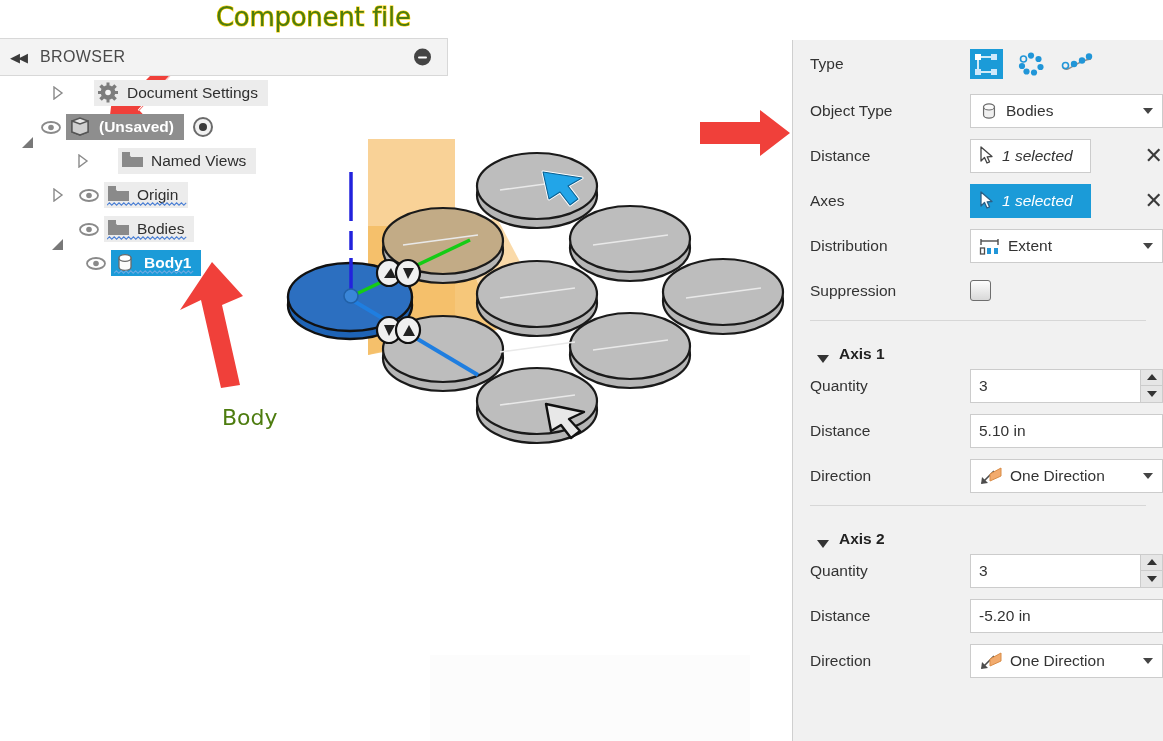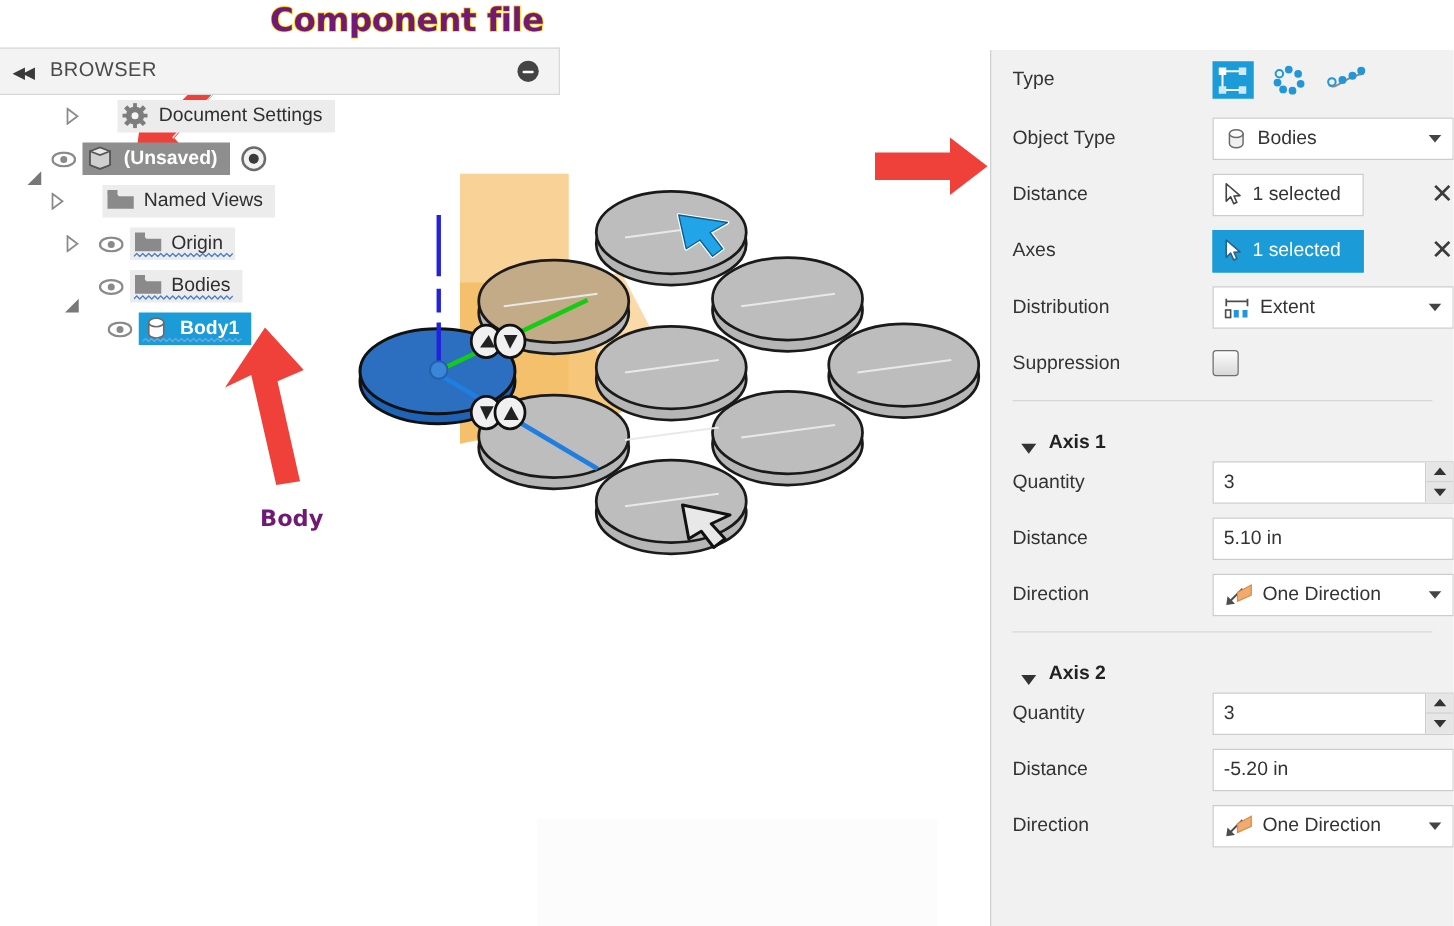--- a/index.html
+++ b/index.html
@@ -128,21 +128,21 @@
     position: relative;
   }
   .field.w-dropdown { width: 196px; padding-right: 26px; }
   .field-text { font-size: 15.5px; color: #333; margin-left: 7px; }
   .caret {
     position: absolute; right: 9px; top: 50%; transform: translateY(-50%);
     width: 0; height: 0;
     border-left: 5px solid transparent; border-right: 5px solid transparent;
     border-top: 6px solid #444;
   }
-  .sel-field { width: 140px; }
+  .sel-field { width: 140px; font-style: italic; }
   .sel-field.active { background: #1b9bd8; border-color: #1b9bd8; }
   .sel-field.active .field-text { color: #fff; }
   .x-btn {
     margin-left: 14px; font-size: 22px; color: #3b3b3b;
     line-height: 1; font-weight: bold; cursor: pointer;
     font-family: "DejaVu Sans", sans-serif;
   }
 
   .type-icons { display: flex; align-items: center; gap: 12px; }
   .type-icon {
@@ -189,31 +189,31 @@
   .spin-dn::after {
     content: ""; width: 0; height: 0;
     border-left: 5px solid transparent; border-right: 5px solid transparent;
     border-top: 6px solid #333;
   }
 
   
   .anno-text {
     position: absolute;
     font-family: "DejaVu Sans", sans-serif;
-    font-weight: bold;
-    color: #701a75;
+    font-weight: normal;
+    color: #4d7c0f;
     -webkit-text-stroke: 1.2px #ffd000;
     paint-order: stroke fill;
     white-space: nowrap;
   }
   #anno-component {
     left: 216px; top: 2px; font-size: 26px; letter-spacing: -.3px;
   }
   #anno-body {
-    left: 208px; top: 405px; font-size: 18px;
+    left: 222px; top: 405px; font-size: 22px;
     -webkit-text-stroke: 0;
   }
 </style>
 </head>
 <body>
 
 <svg id="viewport" viewBox="0 0 1163 741">
   <defs>
     <linearGradient id="planeGrad" x1="0" y1="0" x2="0" y2="1">
       <stop offset="0%" stop-color="#f9cf90" stop-opacity=".85"></stop>
@@ -375,21 +375,21 @@
         <svg width="22" height="21" viewBox="0 0 22 21">
           <polygon points="3,5 11,2 19,5 19,16 11,19 3,16" fill="#e8e8e8" stroke="#555" stroke-width="1.4"></polygon>
           <polygon points="3,5 11,8 19,5 19,16 11,19 3,16" fill="#cfcfcf" stroke="#555" stroke-width="1.4"></polygon>
         </svg>
       </span>
       <span class="node-label">(Unsaved)</span>
     </span>
     <span class="radio-target"></span>
   </div>
 
-  <div class="tree-row" style="padding-left:40px;">
+  <div class="tree-row" style="padding-left:76px;text-align:center;">
     <span class="twisty">
       <svg width="12" height="14" viewBox="0 0 12 14">
           <polygon points="2,1 10,7 2,13" fill="#fff" stroke="#8a8a8a" stroke-width="1.4"></polygon>
         </svg>
     </span>
     <span class="node-chip" style="margin-left:24px;">
       <span class="icon-box">
         <svg width="24" height="20" viewBox="0 0 24 20">
           <path d="M1,4 L8,4 L10,7 L22,7 L22,17 L1,17 Z" fill="#8a8a8a"></path>
           <rect x="1" y="2" width="8" height="3" fill="#8a8a8a"></rect>

